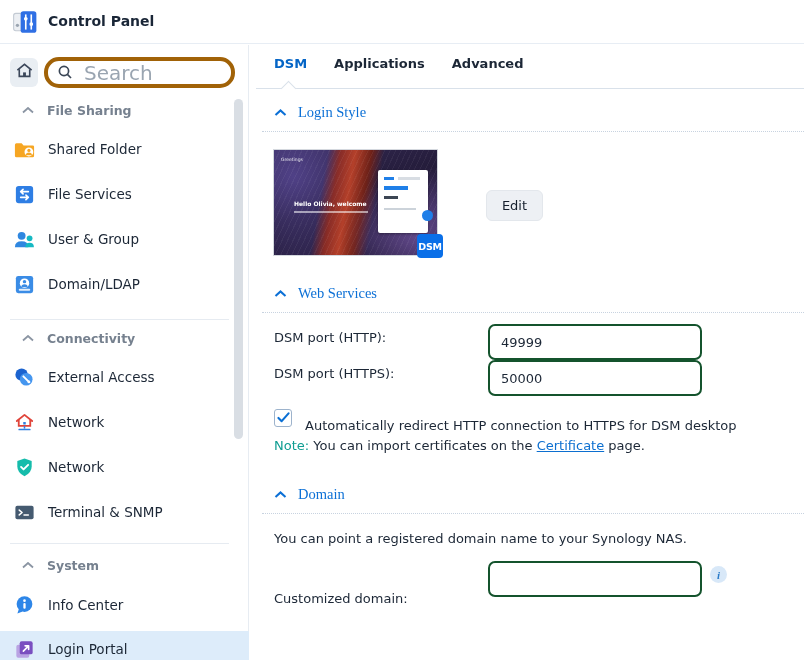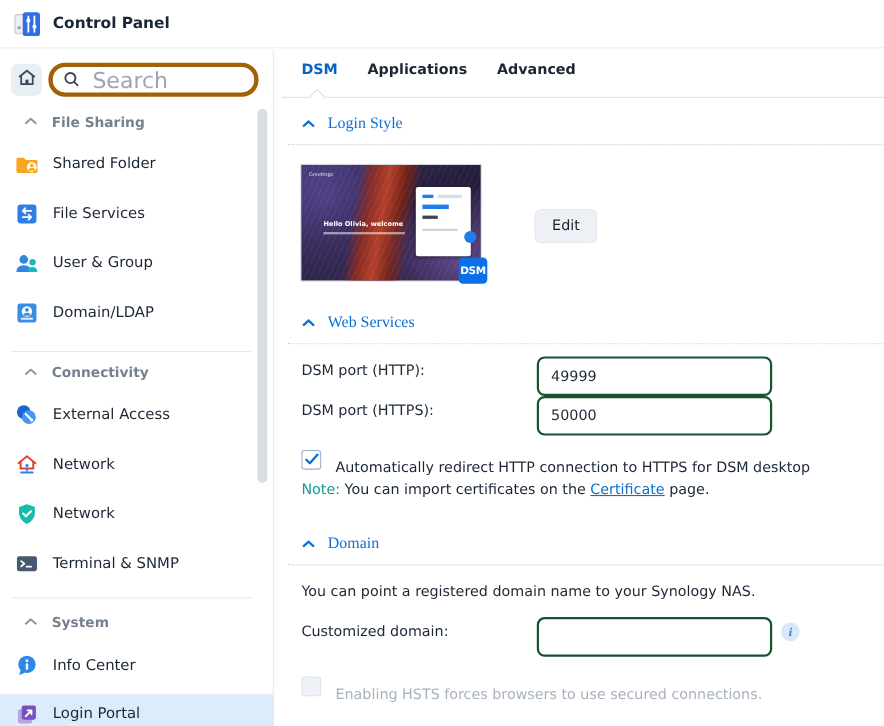--- a/index.html
+++ b/index.html
@@ -353,23 +353,19 @@
         <svg viewBox="0 0 13 8" width="13" height="8" fill="none" stroke="#0c70d6" stroke-width="2.1">
             <polyline points="1.5,6 6.5,1.5 11.5,6"></polyline>
           </svg>
       </span>
       <span class="sec-title">Domain</span>
     </div>
     <div class="dotline" style="top:469px"></div>
 
     <div class="desc-text" style="top:487px">You can point a registered domain name to your Synology NAS.</div>
 
-    <div class="form-label" style="top:517px">Customized domain:</div>
+    <div class="form-label" style="top:541px">Customized domain:</div>
     <input class="port-input" style="top: 517px;" type="text" value="">
     <div class="info-bubble" style="top:522px">i</div>
 
-    <div class="check-row" style="top:564px">
-      <span class="checkbox disabled"></span>
-      <span class="check-label disabled">Enabling HSTS forces browsers to use secured connections.</span>
-    </div>
 
   </div>
 </div>
 
 </body></html>

